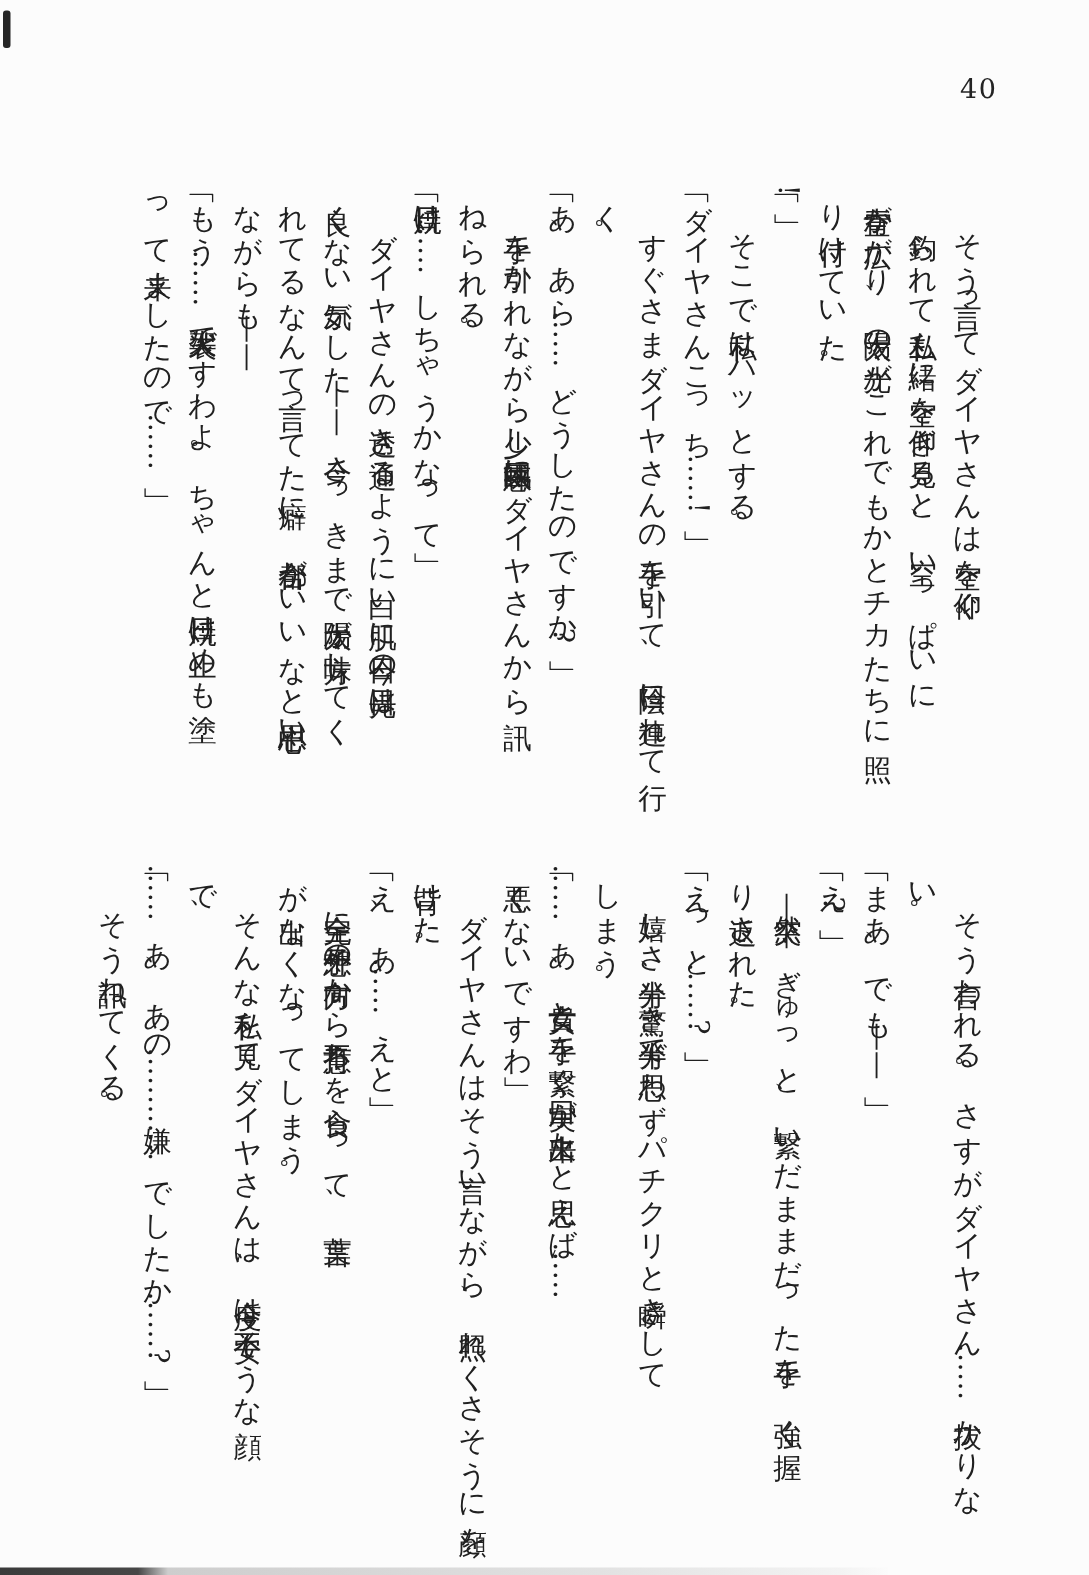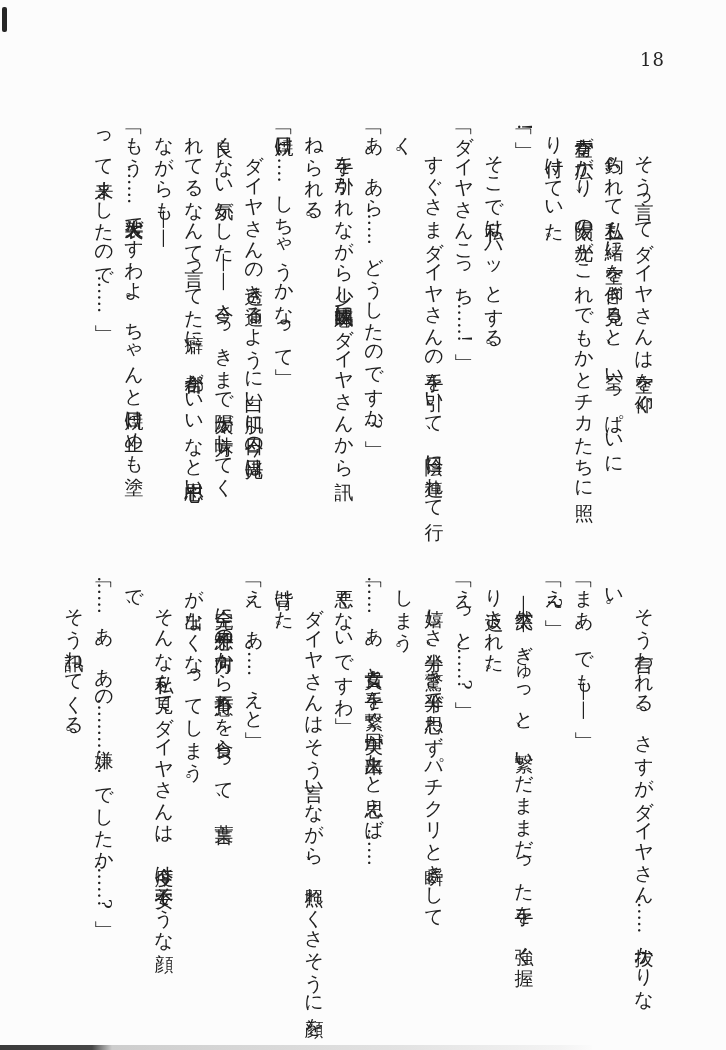--- a/index.html
+++ b/index.html
@@ -66,21 +66,21 @@
     background: linear-gradient(to right,
       #3a3a3a 0px, #474747 92px,
       #cdcdcd 112px, #e2e2e2 400px,
       #f3f3f3 560px, #fbfbfb 100%);
   }
 </style>
 </head>
 <body>
 
 <div class="page">
-  <div class="page-number">18</div>
+  <div class="page-number">40</div>
 
   <div class="text-block top">
       <p class="line indent">そう言ってダイヤさんは空を仰ぐ。</p>
       <p class="line indent">釣られて私も一緒に空を仰ぎ見ると、空いっぱいに</p>
       <p class="line">青空が広がり、太陽の光がこれでもかとチカたちに照</p>
       <p class="line">り付けていた。</p>
       <p class="line">「!」</p>
       <p class="line indent">そこで私はハッとする。</p>
       <p class="line">「ダイヤさんこっち……!」</p>
       <p class="line indent">すぐさまダイヤさんの手を引いて、日陰に連れて行</p>

